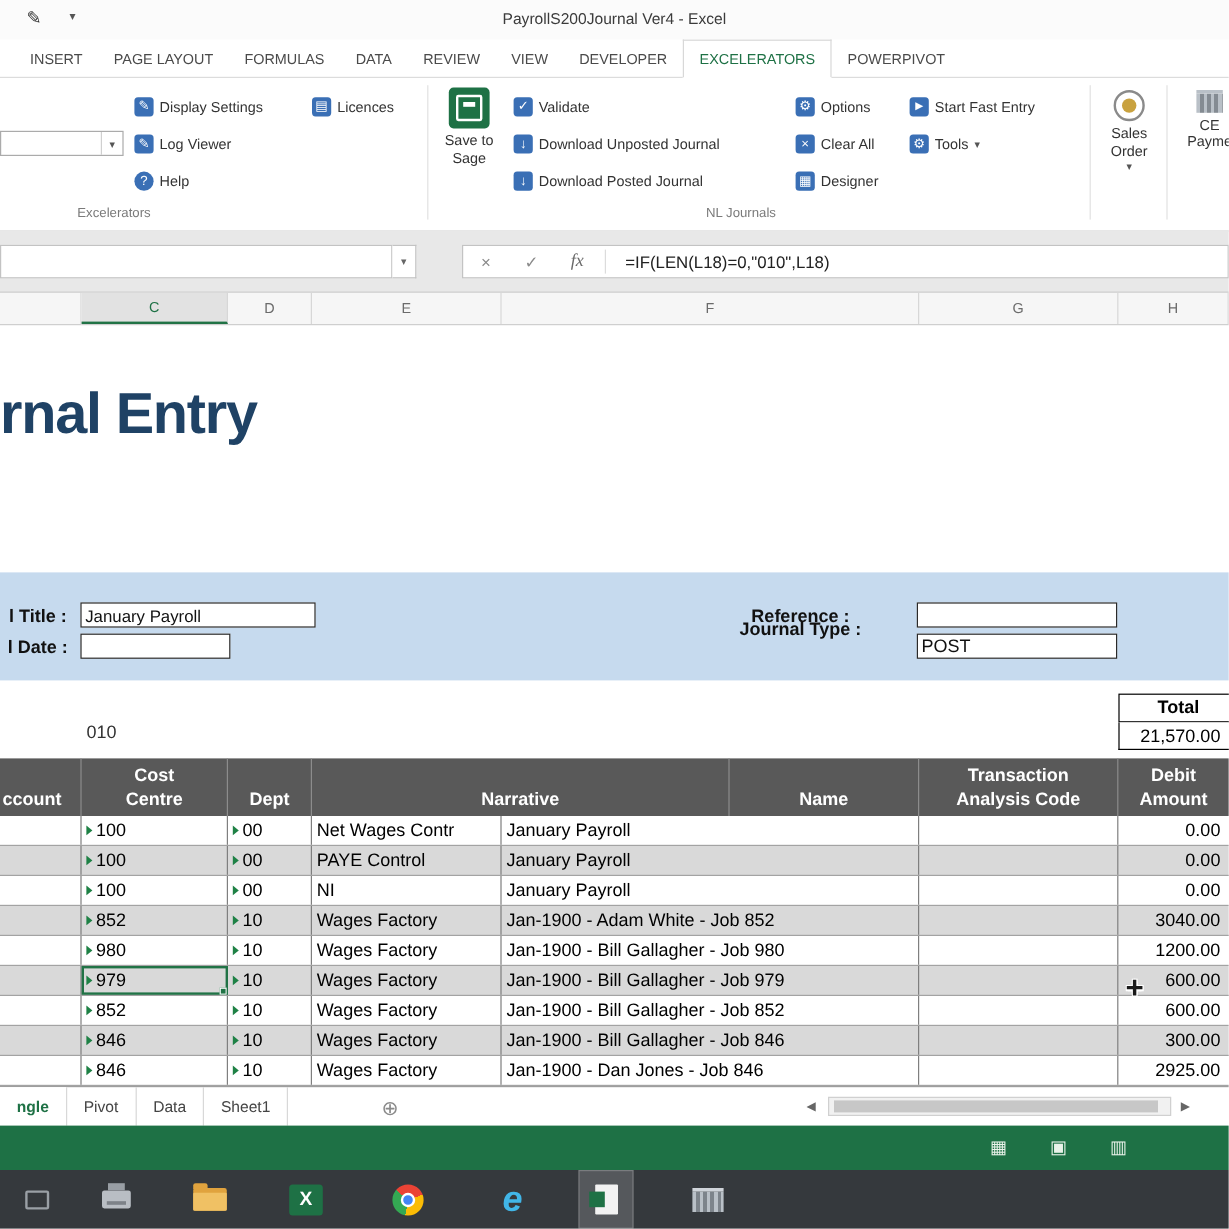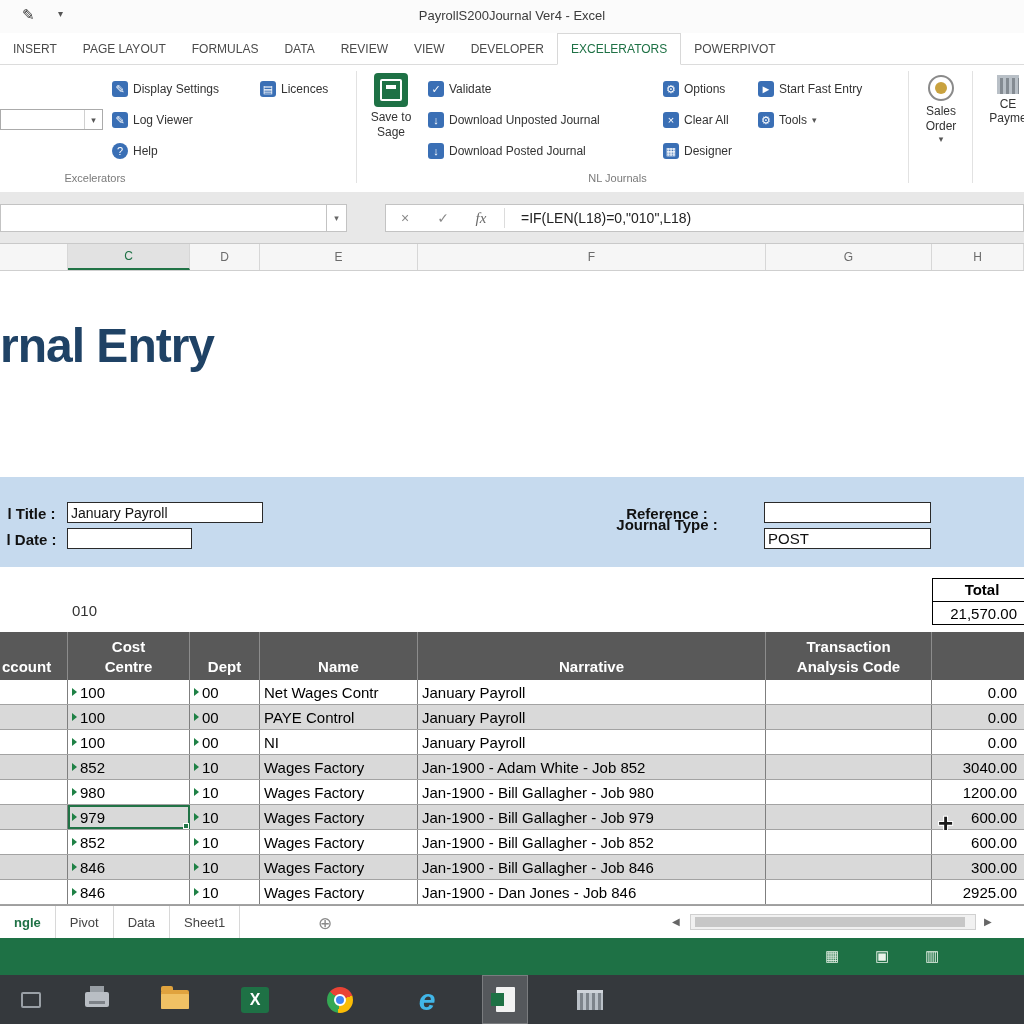--- a/index.html
+++ b/index.html
@@ -6,21 +6,21 @@
   body{width:1024px;height:1024px;overflow:hidden;font-family:"Liberation Sans",sans-serif;-webkit-font-smoothing:antialiased;}
   .screen{position:absolute;top:0;left:0;width:1024px;height:1024px;overflow:hidden;background:#fff;}
 
   
   .titlebar{position:absolute;top:0;left:0;width:1024px;height:33px;background:#fbfbfb;}
   .titlebar .title{position:absolute;left:0;right:0;top:8px;text-align:center;font-size:13px;color:#3b3b3b;}
   .qat-pen{position:absolute;left:22px;top:6px;font-size:15px;color:#333;}
   .qat-dd{position:absolute;left:58px;top:8px;font-size:10px;color:#555;}
 
   
-  .ribbon-tabs{position:absolute;top:33px;left:0;width:1024px;height:32px;background:#fff;border-bottom:1px solid #dcdcdc;display:flex;align-items:stretch;box-sizing:border-box;text-align:center;}
+  .ribbon-tabs{position:absolute;top:33px;left:0;width:1024px;height:32px;background:#fff;border-bottom:1px solid #dcdcdc;display:flex;align-items:stretch;padding-left:12px;box-sizing:border-box;text-align:center;}
   .rtab{display:flex;align-items:center;padding:0 13px;font-size:12px;color:#4a4a4a;cursor:default;white-space:nowrap;}
   .rtab.active{color:#1e7145;background:#fff;border:1px solid #d8d8d8;border-bottom:1px solid #fff;margin-bottom:-1px;}
 
   
   .ribbon-body{position:absolute;top:65px;left:0;width:1024px;height:127px;background:#fff;border-bottom:1px solid #d4d4d4;}
   .rbtn{position:absolute;display:flex;align-items:center;gap:5px;height:22px;font-size:12px;color:#333;white-space:nowrap;}
   .ric{width:16px;height:16px;min-width:16px;display:flex;align-items:center;justify-content:center;font-size:11px;line-height:1;color:#fff;background:#3a6fb5;border-radius:3px;}
   .ric.round{border-radius:50%;}
   .rgroup-label{position:absolute;top:107px;font-size:11px;color:#7a7a7a;text-align:center;}
   .vsep{position:absolute;top:6px;height:112px;width:1px;background:#e2e2e2;}
@@ -276,29 +276,33 @@
     <div class="th acct">
         <span>ccount</span>
       </div>
     <div class="th cost">
       <span>Cost</span>
       <span>Centre</span>
     </div>
     <div class="th dept">
         <span>Dept</span>
       </div>
+    <div class="th narr">
+        <span>Narrative</span>
+      </div>
     <div class="th name">
         <span>Name</span>
-      </div>
-    <div class="th narr">
-        <span>Narrative</span>
       </div>
     <div class="th anal">
       <span>Transaction</span>
       <span>Analysis Code</span>
+    </div>
+    <div class="th debit">
+      <span>Debit</span>
+      <span>Amount</span>
     </div>
   </div>
 
   <div class="tbody">
 
       <div class="trow">
         <div class="td td-account"></div>
         <div class="td td-cost">
           <span class="dd-mark"></span>
           <span>100</span>

